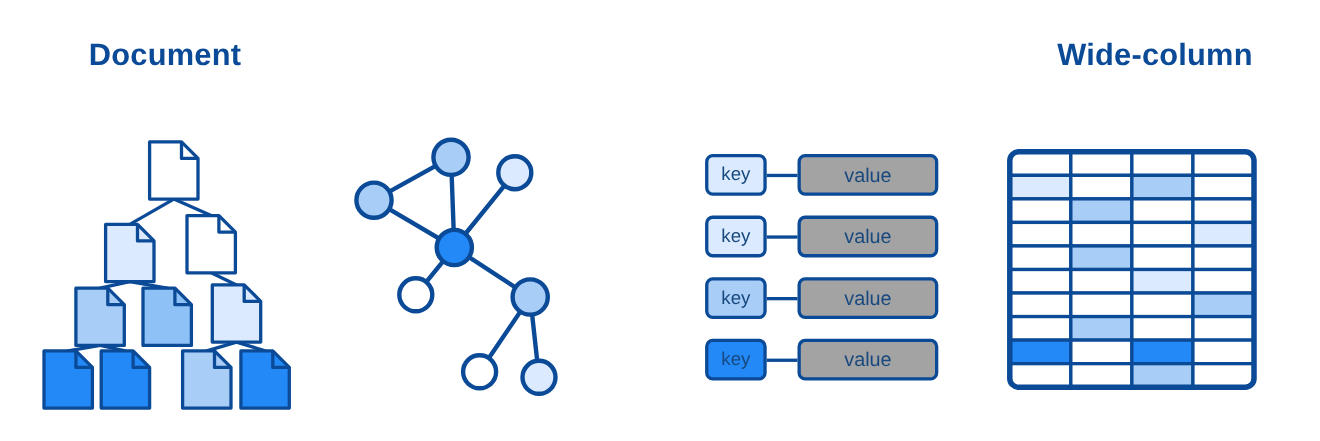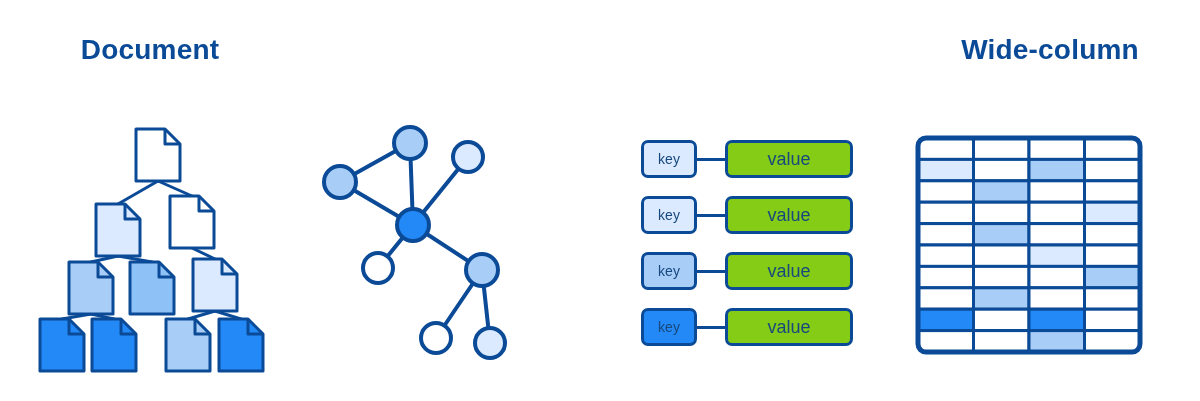--- a/index.html
+++ b/index.html
@@ -63,41 +63,41 @@
     left: 41px;
     top: 0;
     width: 56px;
     height: 38px;
     box-sizing: border-box;
     border: 3px solid #0b4a96;
     border-radius: 7px;
     display: flex;
     align-items: center;
     justify-content: center;
-    font-size: 14px;
+    font-size: 17px;
     color: #17487e;
   }
   .kv-link {
     position: absolute;
     left: 97px;
     top: 18px;
     width: 28px;
     height: 3px;
     background: #0b4a96;
   }
   .kv-value {
     position: absolute;
     left: 125px;
     top: 0;
     width: 128px;
     height: 38px;
     box-sizing: border-box;
     border: 3px solid #0b4a96;
     border-radius: 7px;
-    background: #84cc16;
+    background: #a3a3a3;
     display: flex;
     align-items: center;
     justify-content: center;
     font-size: 18px;
     color: #17487e;
   }
 </style>
 </head>
 <body>
 

